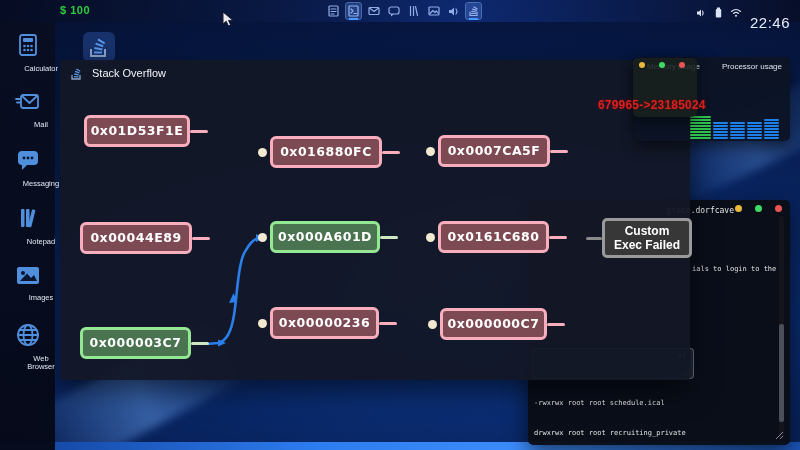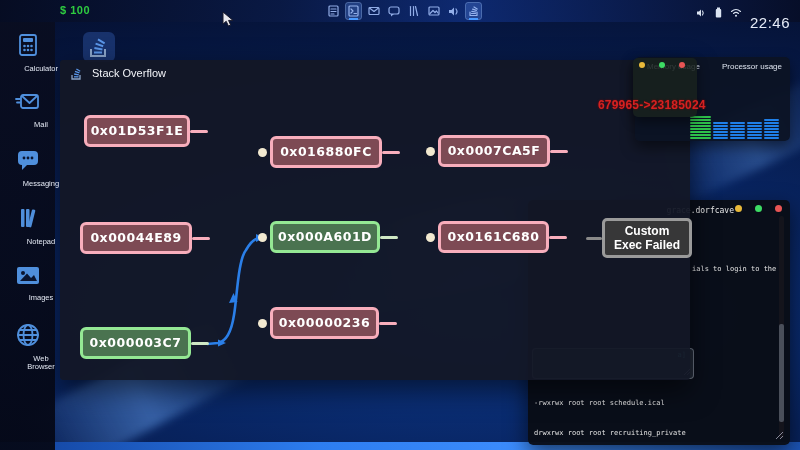--- a/index.html
+++ b/index.html
@@ -306,20 +306,21 @@
     </svg>
 
     <div class="node pink n0 has-out"><span>0x01D53F1E</span></div>
     <div class="node pink n1 has-out"><i class="port"></i><span>0x016880FC</span></div>
     <div class="node pink n2 has-out"><i class="port"></i><span>0x0007CA5F</span></div>
     <div class="node pink n3 has-out"><span>0x00044E89</span></div>
     <div class="node green n4 has-out"><i class="port"></i><span>0x000A601D</span></div>
     <div class="node pink n5 has-out"><i class="port"></i><span>0x0161C680</span></div>
     <div class="node green n6 has-out"><span>0x000003C7</span></div>
     <div class="node pink n7 has-out"><i class="port"></i><span>0x00000236</span></div>
+    <div class="node pink n8 has-out"><i class="port"></i><span>0x000000C7</span></div>
 
     <div class="failbox">
       <div>Custom</div>
       <div>Exec Failed</div>
     </div>
   </div>
 
   <div class="usage">
     <div class="hdrs">
       <span>Memory usage</span>

